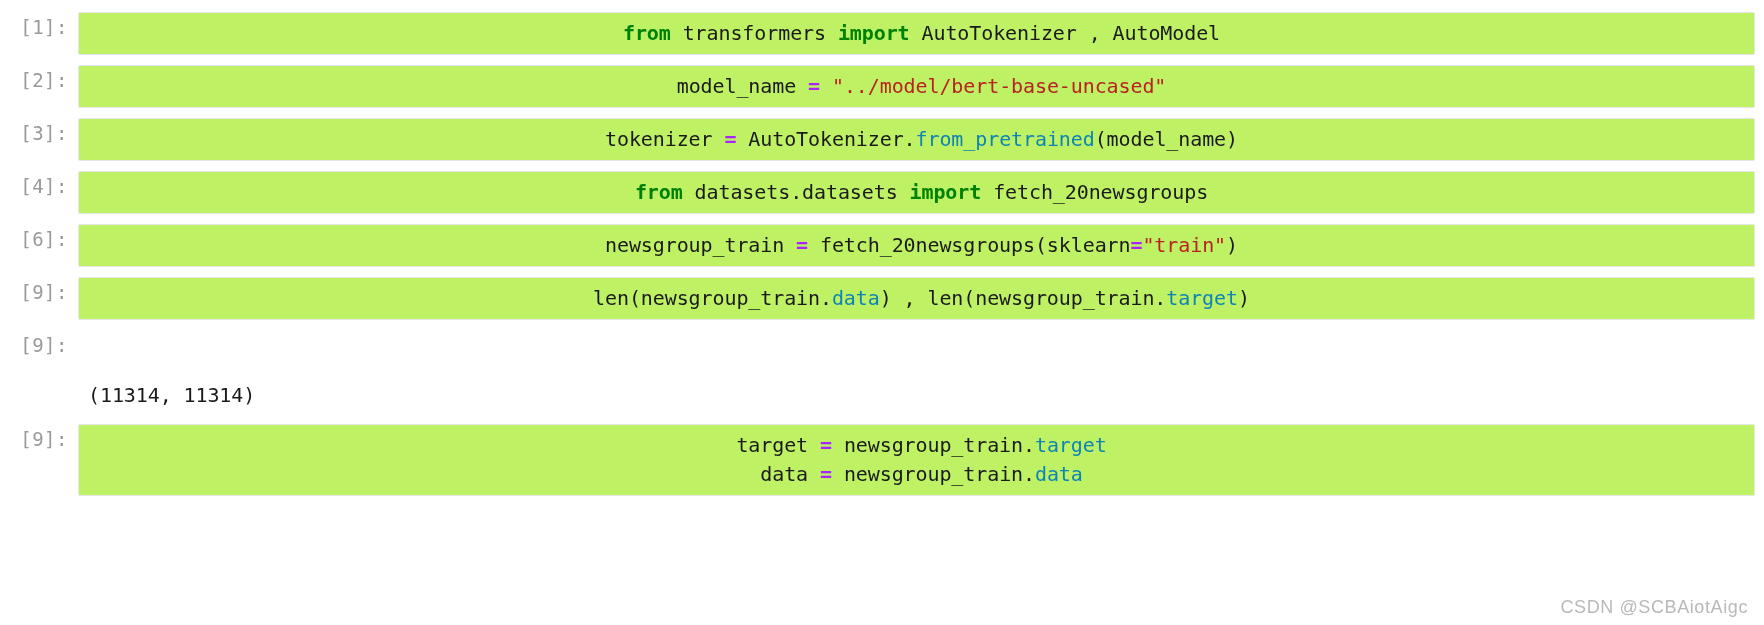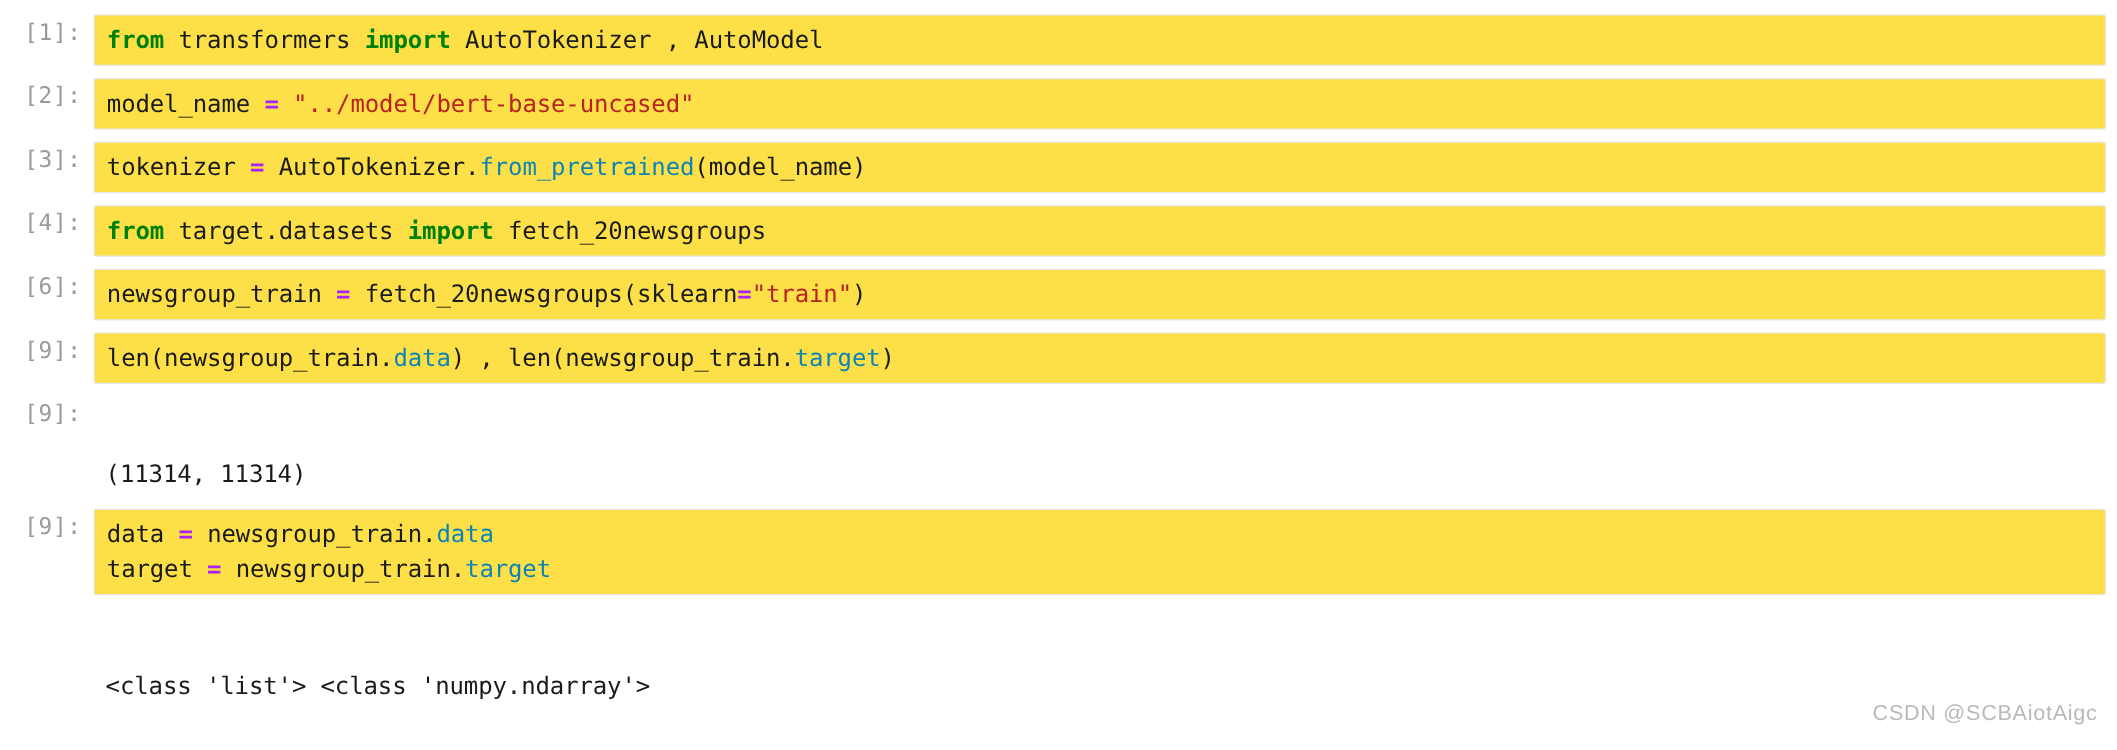--- a/index.html
+++ b/index.html
@@ -50,25 +50,26 @@
 
   .body {
     flex: 1 1 auto;
     min-width: 0;
     padding-right: 9px;
     box-sizing: border-box;
   }
 
   
   .input-area {
-    background: #fde047;
+    background: #bef264;
     border: 1px solid #e6e6e6;
     border-radius: 2px;
     padding: 6px 0 6px 10px;
     box-sizing: border-box;
+    text-align: center;
   }
 
   .code-line {
     font-family: "DejaVu Sans Mono", monospace;
     font-size: 20px;
     line-height: 29px;
     color: #1a1a1a;
     white-space: pre;
     letter-spacing: -0.1px;
   }
@@ -98,21 +99,21 @@
   .tok-s  { color: #ba2121; }                      
   .tok-o  { color: #aa22ff; font-weight: bold; }   
   .tok-n  { color: #1a1a1a; }                      
   .tok-nf { color: #0e84b5; }                      
   .tok-p  { color: #1a1a1a; }                      
 
   
   #watermark {
     position: absolute;
     right: 16px;
-    bottom: 20px;
+    bottom: 7px;
     font-family: "Liberation Sans", sans-serif;
     font-size: 18px;
     color: #b9b9b9;
     letter-spacing: 0.6px;
     user-select: none;
     white-space: nowrap;
   }
 </style>
 </head>
 <body>
@@ -139,21 +140,21 @@
       <div class="body">
         <div class="input-area">
           <div class="code-line"><span class="tok-n">tokenizer </span><span class="tok-o">=</span><span class="tok-n"> AutoTokenizer</span><span class="tok-p">.</span><span class="tok-nf">from_pretrained</span><span class="tok-p">(model_name)</span></div>
         </div>
       </div>
     </div>
     <div class="cell">
       <div class="prompt">[4]:</div>
       <div class="body">
         <div class="input-area">
-          <div class="code-line"><span class="tok-k">from</span><span class="tok-n"> target.datasets </span><span class="tok-k">import</span><span class="tok-n"> fetch_20newsgroups</span></div>
+          <div class="code-line"><span class="tok-k">from</span><span class="tok-n"> datasets.datasets </span><span class="tok-k">import</span><span class="tok-n"> fetch_20newsgroups</span></div>
         </div>
       </div>
     </div>
     <div class="cell">
       <div class="prompt">[6]:</div>
       <div class="body">
         <div class="input-area">
           <div class="code-line"><span class="tok-n">newsgroup_train </span><span class="tok-o">=</span><span class="tok-n"> fetch_20newsgroups(sklearn</span><span class="tok-o">=</span><span class="tok-s">"train"</span><span class="tok-p">)</span></div>
         </div>
       </div>
@@ -171,28 +172,20 @@
       <div class="body">
         <div class="output-area">
           <div class="out-line"><span class="tok-n">(11314, 11314)</span></div>
         </div>
       </div>
     </div>
     <div class="cell">
       <div class="prompt">[9]:</div>
       <div class="body">
         <div class="input-area">
+          <div class="code-line"><span class="tok-n">target </span><span class="tok-o">=</span><span class="tok-n"> newsgroup_train.</span><span class="tok-nf">target</span></div>
           <div class="code-line"><span class="tok-n">data </span><span class="tok-o">=</span><span class="tok-n"> newsgroup_train.</span><span class="tok-nf">data</span></div>
-          <div class="code-line"><span class="tok-n">target </span><span class="tok-o">=</span><span class="tok-n"> newsgroup_train.</span><span class="tok-nf">target</span></div>
-        </div>
-      </div>
-    </div>
-    <div class="cell">
-      <div class="prompt out"></div>
-      <div class="body">
-        <div class="output-area stream">
-          <div class="out-line"><span class="tok-n">&lt;class 'list'&gt; &lt;class 'numpy.ndarray'&gt;</span></div>
         </div>
       </div>
     </div>
   </div>
 
 <div id="watermark">CSDN @SCBAiotAigc</div>
 
 </body></html>

